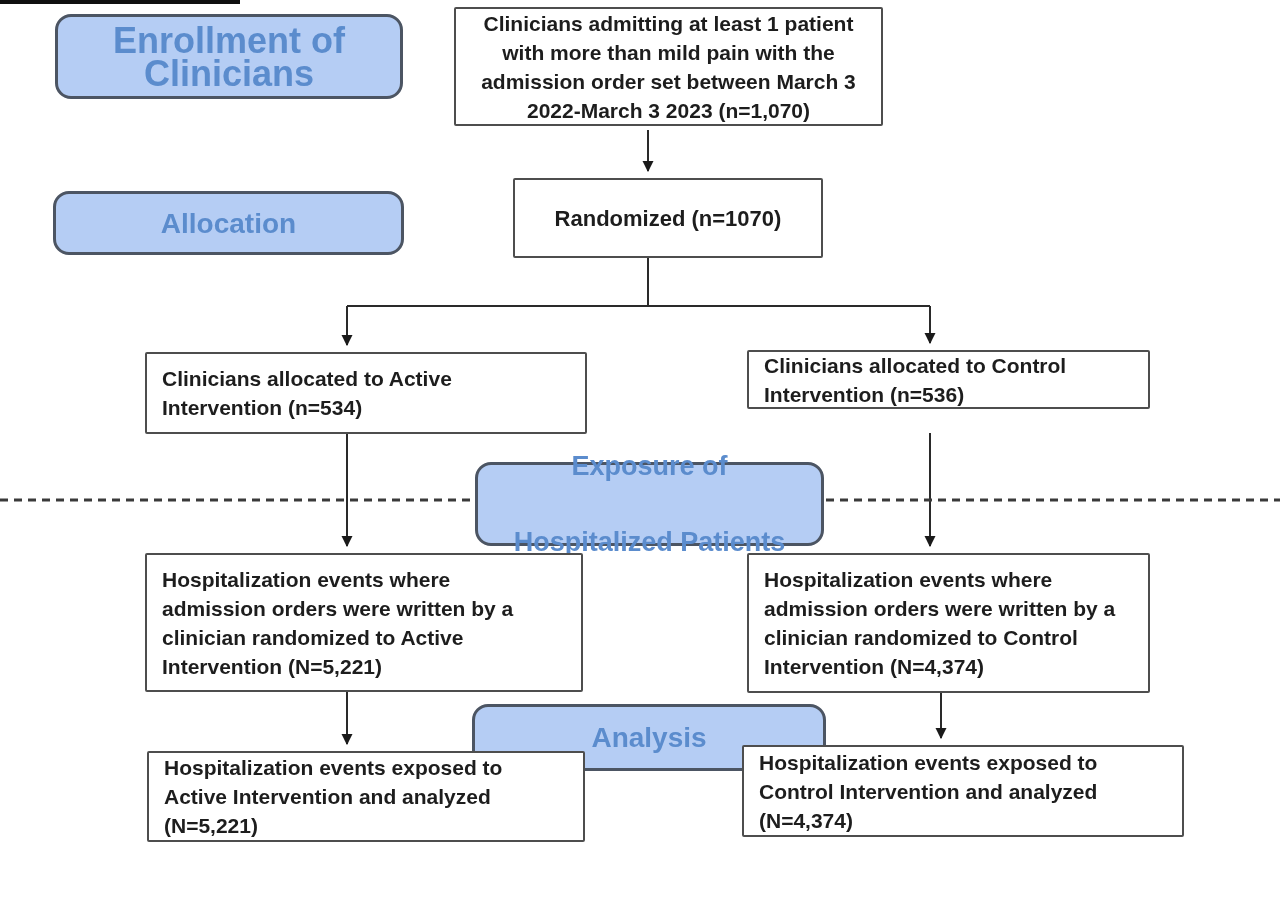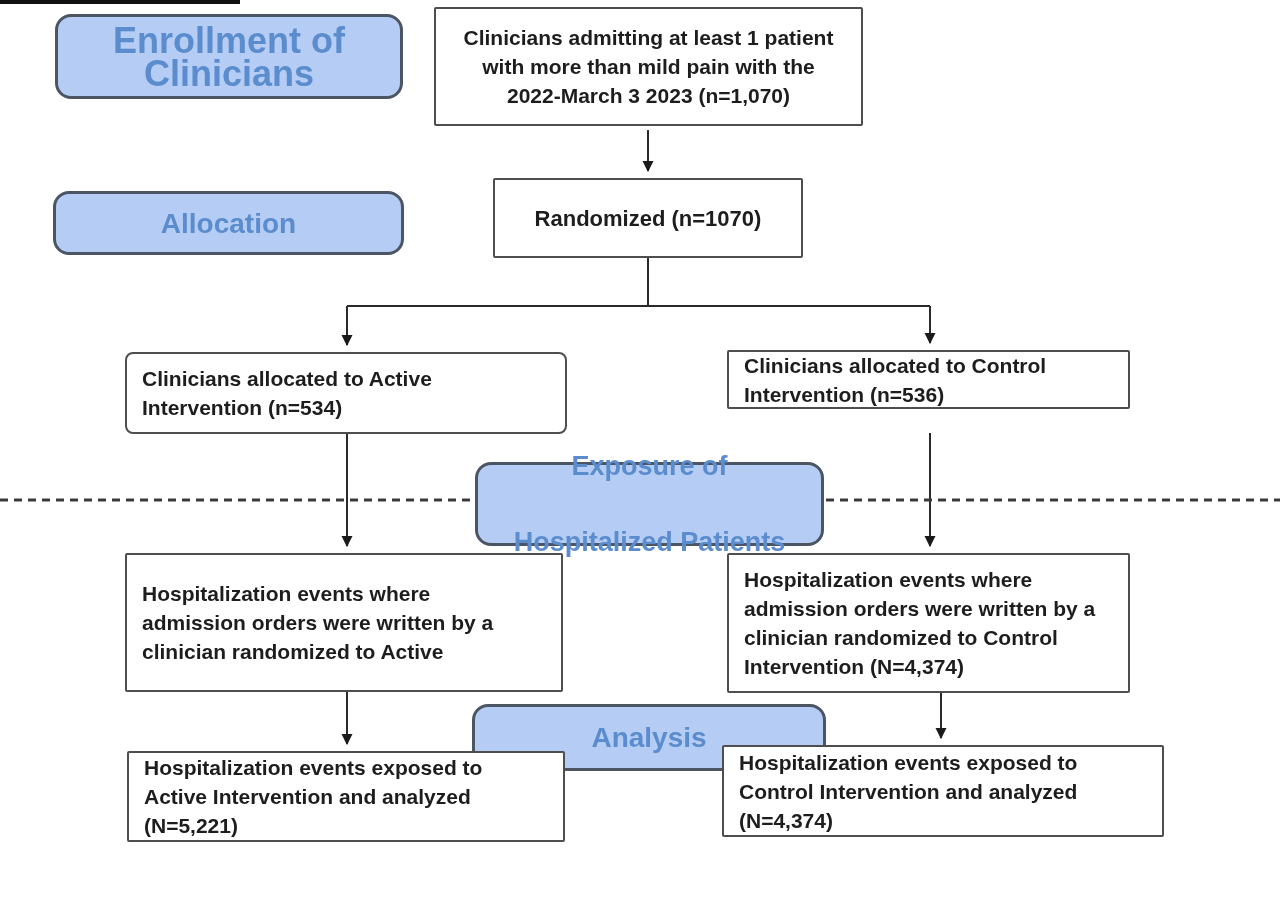--- a/index.html
+++ b/index.html
@@ -20,21 +20,21 @@
     position:absolute;background:var(--stage-fill);border:3px solid var(--stage-border);
     border-radius:16px;color:var(--stage-text);font-weight:bold;
     display:flex;flex-direction:column;align-items:center;justify-content:center;
     text-align:center;z-index:3;
   }
   .stage.behind{z-index:2;}
   .wbox{
     position:absolute;background:#ffffff;border:2px solid var(--box-border);border-radius:2px;
     color:var(--box-text);font-weight:bold;font-size:21px;line-height:29px;
     display:flex;flex-direction:column;justify-content:center;align-items:flex-start;
-    text-align:left;z-index:3;padding:2px 15px;box-sizing:border-box;
+    text-align:left;z-index:3;padding:2px 15px;box-sizing:border-box;margin-left:20px;
   }
   .wbox.center{align-items:center;text-align:center;}
   .ln{display:block;}
   #top-bar{position:absolute;left:0;top:0;width:240px;height:4px;background:#101010;z-index:4;}
 </style>
 </head>
 <body>
 
 <div id="canvas">
 
@@ -77,41 +77,43 @@
       <div class="ln">Hospitalized Patients</div>
     </div>
 
   <div class="stage behind" style="left:472px;top:704px;width:348px;height:61px;font-size:28px;line-height:33px;">
       <div class="ln">Analysis</div>
     </div>
 
   <div class="wbox center" style="left:434px;top:7px;width:429px;height:119px;">
       <div class="ln">Clinicians admitting at least 1 patient</div>
       <div class="ln">with more than mild pain with the</div>
+      <div class="ln">admission order set between March 3</div>
       <div class="ln">2022-March 3 2023 (n=1,070)</div>
     </div>
 
   <div class="wbox center" style="left:493px;top:178px;width:310px;height:80px;font-size:22px;text-align:right;">
       <div class="ln">Randomized (n=1070)</div>
     </div>
 
-  <div class="wbox" style="left:125px;top:352px;width:442px;height:82px;border-radius:8px;">
+  <div class="wbox" style="left:125px;top:352px;width:442px;height:82px;">
       <div class="ln">Clinicians allocated to Active</div>
       <div class="ln">Intervention (n=534)</div>
     </div>
 
   <div class="wbox" style="left:727px;top:350px;width:403px;height:59px;">
       <div class="ln">Clinicians allocated to Control</div>
       <div class="ln">Intervention (n=536)</div>
     </div>
 
   <div class="wbox" style="left:125px;top:553px;width:438px;height:139px;">
       <div class="ln">Hospitalization events where</div>
       <div class="ln">admission orders were written by a</div>
       <div class="ln">clinician randomized to Active</div>
+      <div class="ln">Intervention (N=5,221)</div>
     </div>
 
   <div class="wbox" style="left:727px;top:553px;width:403px;height:140px;">
       <div class="ln">Hospitalization events where</div>
       <div class="ln">admission orders were written by a</div>
       <div class="ln">clinician randomized to Control</div>
       <div class="ln">Intervention (N=4,374)</div>
     </div>
 
   <div class="wbox" style="left:127px;top:751px;width:438px;height:91px;">

